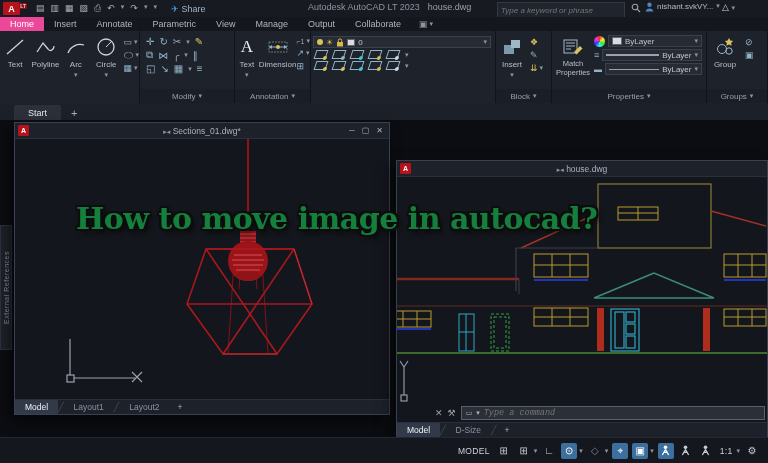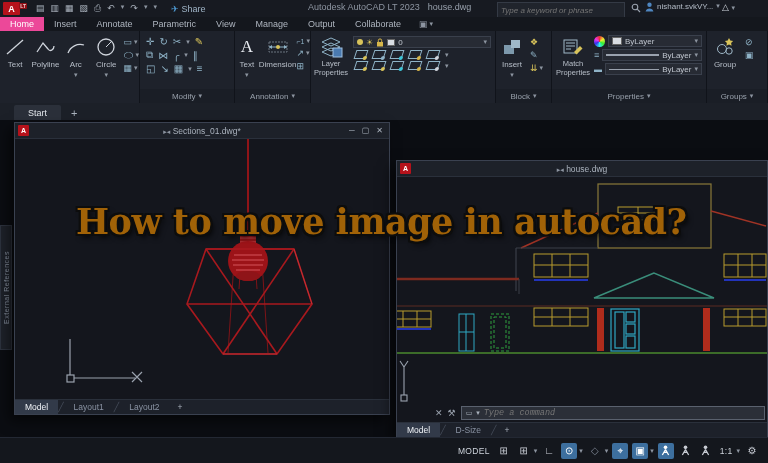--- a/index.html
+++ b/index.html
@@ -98,21 +98,21 @@
   
   .sbar{position:absolute;left:0;top:437px;width:768px;height:26px;background:#14171d;border-top:1px solid #232833;
     display:flex;align-items:center;justify-content:flex-end;gap:4px;padding-right:8px;font-size:9px}
   .sbi{min-width:16px;height:16px;display:flex;align-items:center;justify-content:center;
     color:#c7cbd3;font-size:10px;border-radius:2px;padding:0 2px}
   .sbi.on{background:#3d6f9e;color:#fff}
   .sbi.txt{font-size:8.5px;letter-spacing:.3px;color:#cdd3db}
   .sbar .caret{margin-left:-2px}
   
   .overlay{position:absolute;left:76px;top:201px;z-index:60;font-family:"DejaVu Serif",serif;
-    font-weight:bold;font-size:35px;color:#a16207;letter-spacing:-.5px;white-space:nowrap;
+    font-weight:bold;font-size:30px;color:#15803d;letter-spacing:-.5px;white-space:nowrap;
     text-shadow:-2px -2px 0 #0d0d0d,2px -2px 0 #0d0d0d,-2px 2px 0 #0d0d0d,2px 2px 0 #0d0d0d,
       0 -2px 0 #0d0d0d,0 2px 0 #0d0d0d,-2px 0 0 #0d0d0d,2px 0 0 #0d0d0d,3px 4px 5px rgba(0,0,0,.65)}
 </style>
 </head>
 <body>
 
 <div class="screen">
 
   <div class="tbar">
     <div class="applogo">
@@ -293,33 +293,20 @@
         </div>
       </div>
       <div class="plabel">
         <span>Annotation</span>
           <span class="caret">▾</span>
       </div>
     </div>
 
     <div class="panel" style="width:185px">
       <div class="pbody">
-        <div class="rtool" style="width:40px">
-          <span class="glyph">
-              <svg width="24" height="22">
-            <g stroke="#8fb3c7" fill="none">
-                  <path d="M3 6 l9-4 9 4 -9 4z"></path>
-                  <path d="M3 11 l9-4 9 4 -9 4z"></path>
-                  <path d="M3 16 l9-4 9 4 -9 4z"></path>
-                </g>
-            <rect x="14" y="12" width="9" height="9" fill="#4a7ab0" stroke="#9fc0e0"></rect>
-              </svg>
-            </span>
-          <span class="rlabel2">Layer Properties</span>
-        </div>
         <div style="flex:1;display:flex;flex-direction:column;gap:2px;padding:5px 4px 0 2px">
           <div class="combo">
             <span class="dot" style="width:6px;height:6px;background:#d8c35a"></span>
             <span class="ylw" style="font-size:8px">☀</span>
             <svg width="8" height="9" viewBox="0 0 8 9">
                 <rect x="1" y="4" width="6" height="4.5" fill="#d8b74a"></rect>
                 <path d="M2.3 4 V2.6 a1.7 1.7 0 0 1 3.4 0 V4" stroke="#d8b74a" fill="none" stroke-width="1"></path>
               </svg>
             <span class="swatch" style="width:8px;height:7px"></span>
             <span>0</span>

